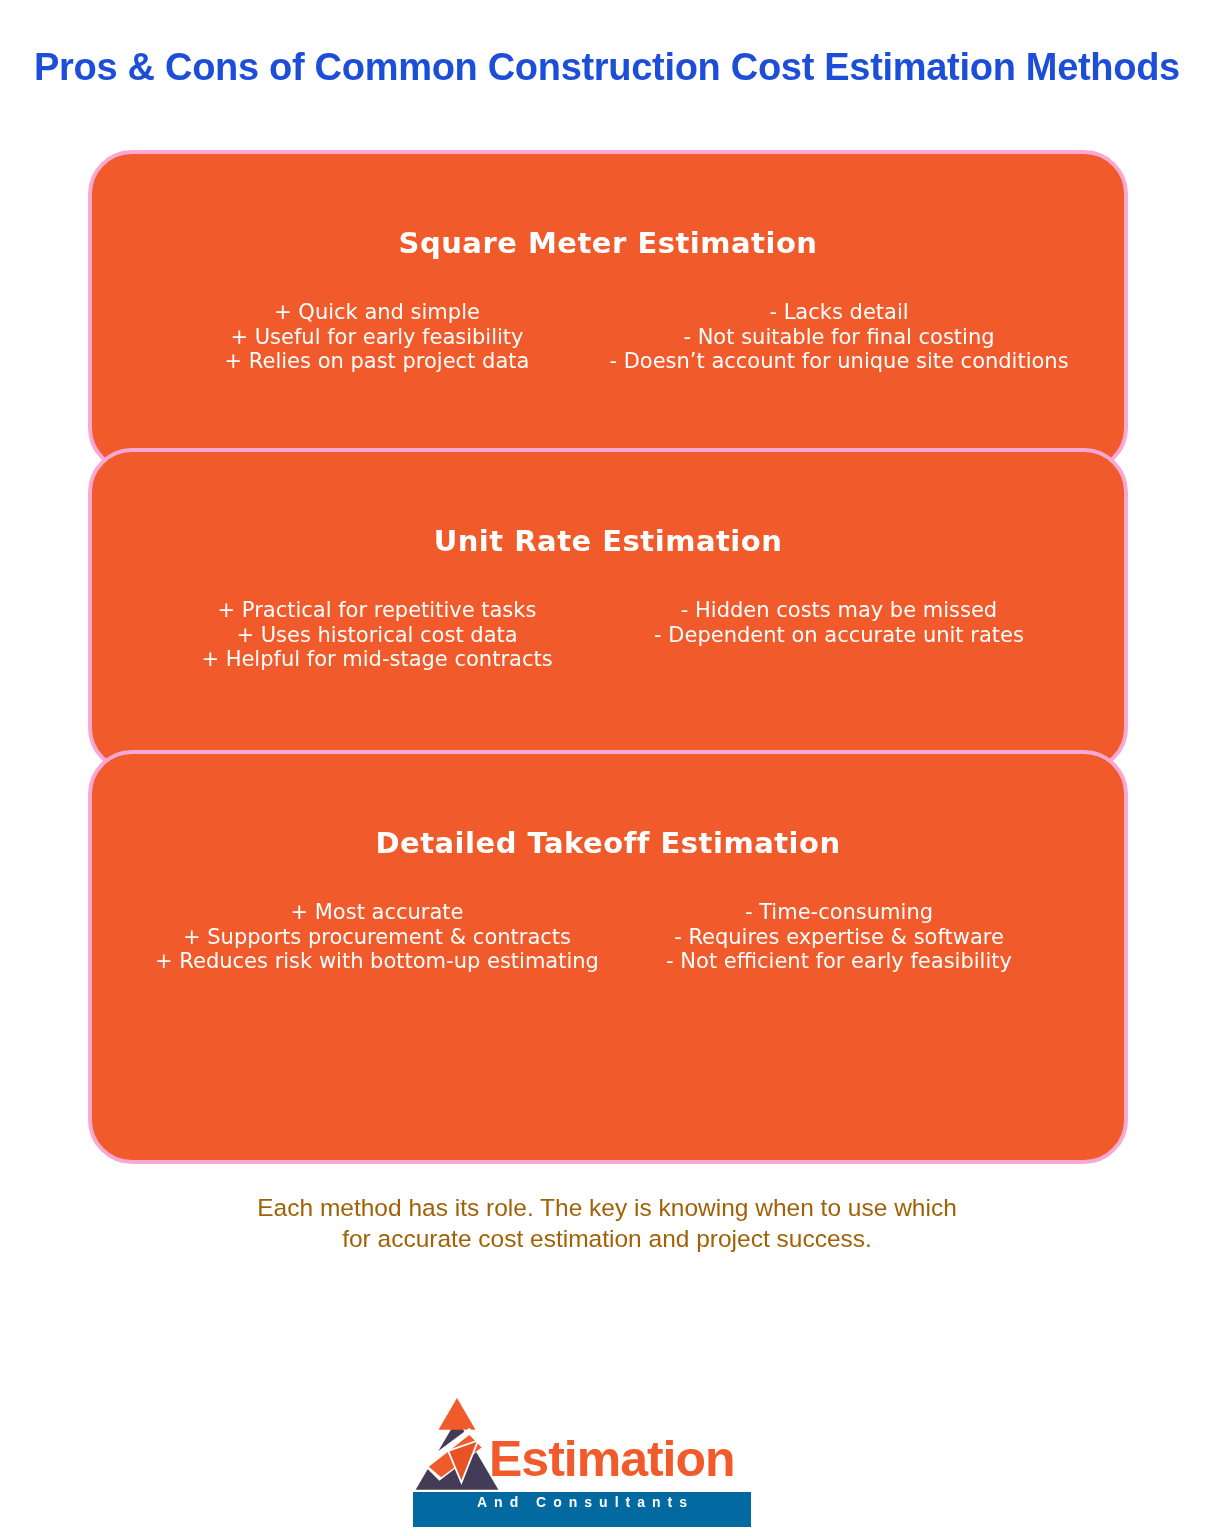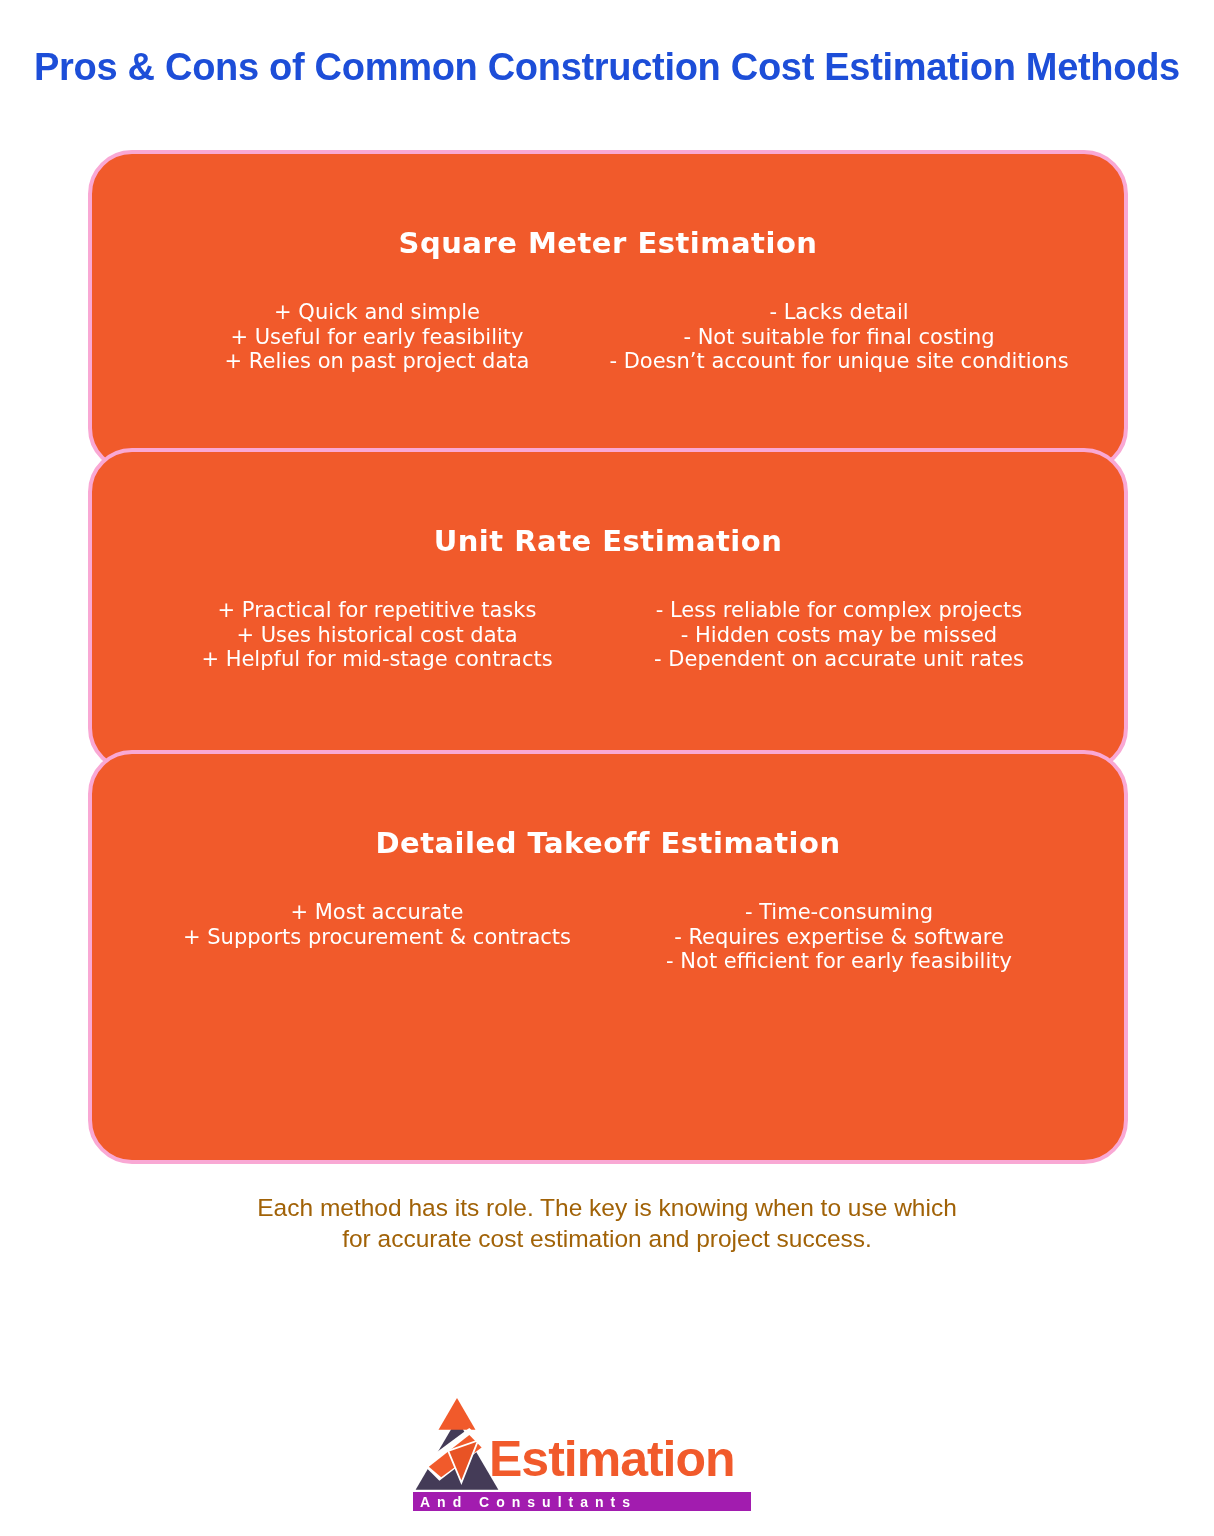--- a/index.html
+++ b/index.html
@@ -91,28 +91,29 @@
     font-size: 50px;
     letter-spacing: -1px;
     color: #f15a2b;
     white-space: nowrap;
   }
   .logo-bar {
     position: absolute;
     left: 0;
     top: 96px;
     width: 338px;
-    height: 19px;
-    background: #a21caf;
+    height: 35px;
+    background: #0369a1;
     color: #ffffff;
     font-family: "Liberation Sans", sans-serif;
     font-weight: bold;
     font-size: 14px;
     letter-spacing: 7px;
     line-height: 21px;
+    text-align: center;
     text-indent: 7px;
     white-space: nowrap;
   }
 </style>
 </head>
 <body>
 
 <div class="page">
 
   <h1 class="main-title">Pros &amp; Cons of Common Construction Cost Estimation Methods</h1>
@@ -135,33 +136,33 @@
 
   <section class="card card-2">
     <h2 class="card-title">Unit Rate Estimation</h2>
     <div class="cols">
       <div class="col">
         <div>+ Practical for repetitive tasks</div>
         <div>+ Uses historical cost data</div>
         <div>+ Helpful for mid-stage contracts</div>
       </div>
       <div class="col">
-        <div>- Less reliable for complex projects</div>
         <div>- Hidden costs may be missed</div>
         <div>- Dependent on accurate unit rates</div>
       </div>
     </div>
   </section>
 
   <section class="card card-3">
     <h2 class="card-title">Detailed Takeoff Estimation</h2>
     <div class="cols">
       <div class="col">
         <div>+ Most accurate</div>
         <div>+ Supports procurement &amp; contracts</div>
+        <div>+ Reduces risk with bottom-up estimating</div>
       </div>
       <div class="col">
         <div>- Time-consuming</div>
         <div>- Requires expertise &amp; software</div>
         <div>- Not efficient for early feasibility</div>
       </div>
     </div>
   </section>
 
   <p class="conclusion">

